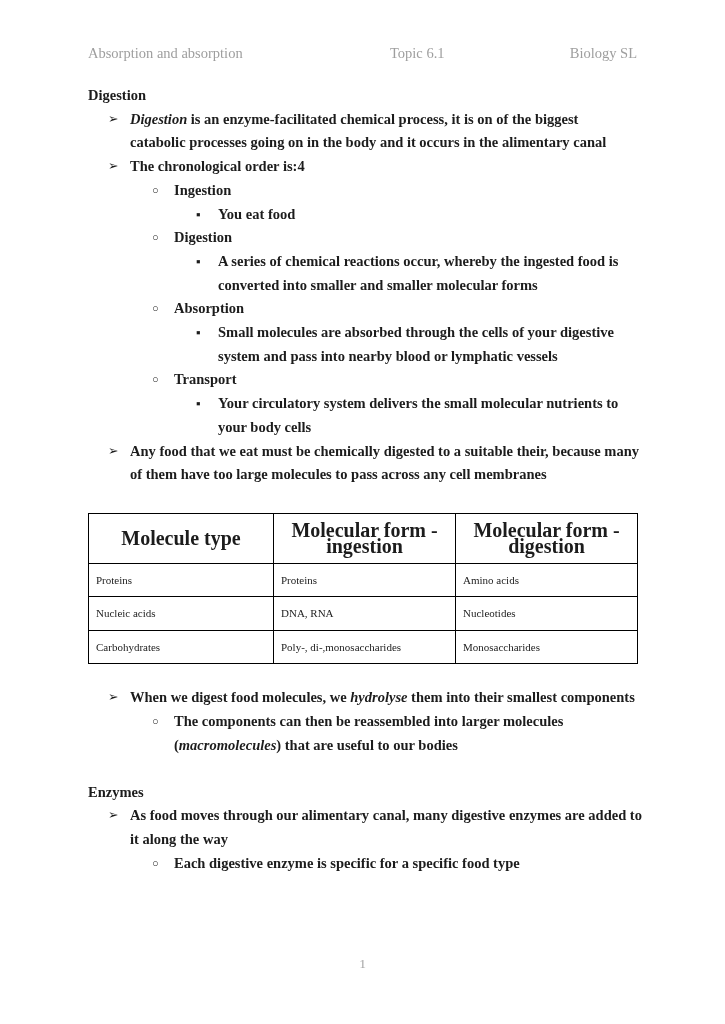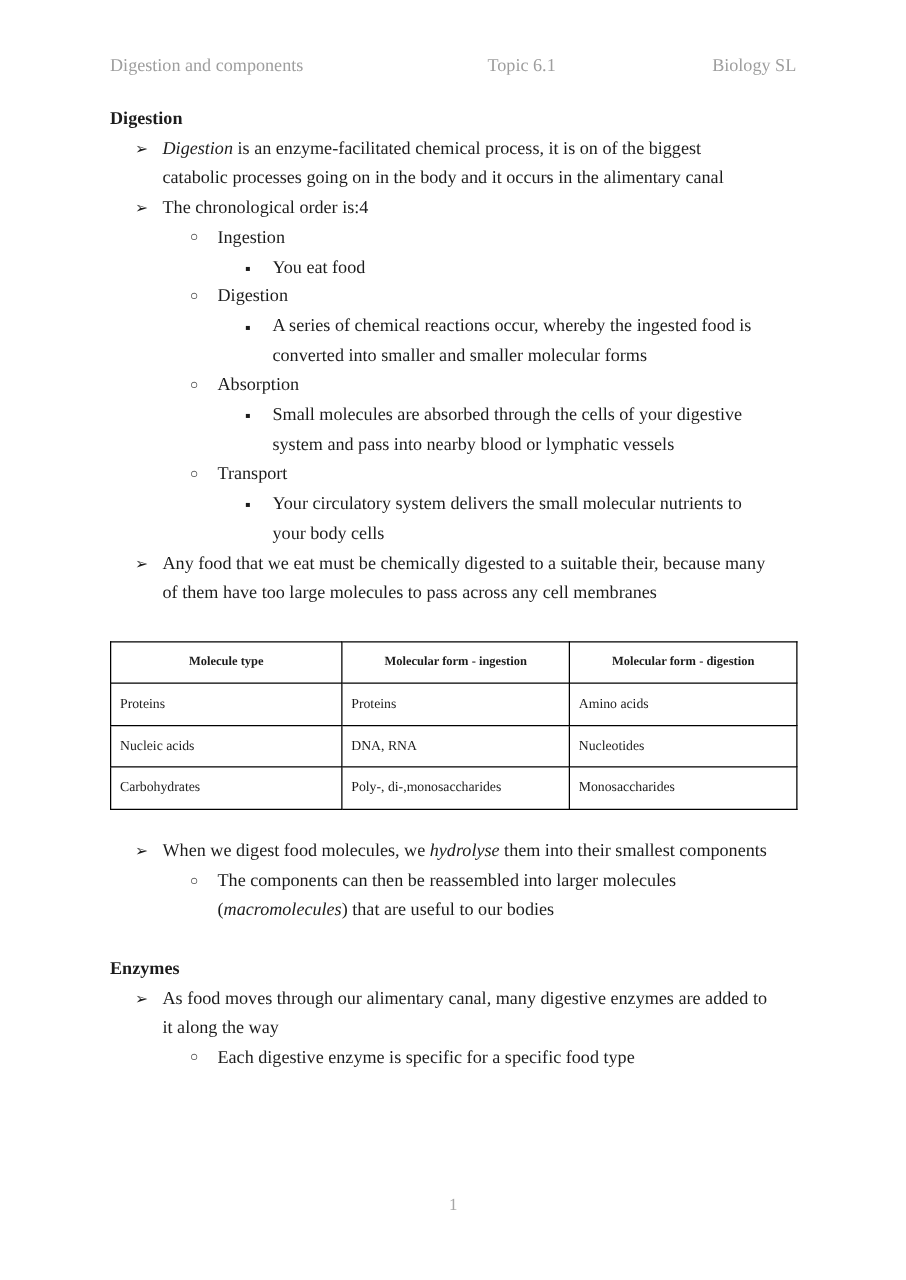--- a/index.html
+++ b/index.html
@@ -30,37 +30,37 @@
   }
   .list { margin: 0 16px 0 88px; }
   .li { display: flex; line-height: 23.7px; }
   .li .marker { flex: 0 0 22px; color: #1c1c1c; }
   .li.lvl1 { padding-left: 20px; }
   .li.lvl2 { padding-left: 64px; }
   .li.lvl3 { padding-left: 108px; }
   .marker.m1 { font-size: 12.5px; }
   .marker.m2 { font-size: 11px; }
   .marker.m3 { font-size: 13px; }
-  .li .txt { flex: 1; white-space: pre-wrap; }
+  .li .txt { flex: 1; white-space: pre-wrap; font-weight: bold; }
   .li .txt i { font-style: italic; }
   table.molecule-table {
     margin: 26px 88px 0 88px;
     width: 549px;
     table-layout: fixed;
     border-collapse: collapse;
   }
   table.molecule-table th, table.molecule-table td {
     border: 1.5px solid #000000;
     line-height: 16.5px;
   }
   table.molecule-table th {
     font-weight: 700;
     text-align: center;
     padding: 8px 2px;
-    font-size: 10px;
+    font-size: 20px;
   }
   table.molecule-table td {
     text-align: left;
     padding: 8px 2px 8px 7px;
     font-size: 11px;
     white-space: nowrap;
     overflow: hidden;
   }
   .list.after-table { margin-top: 22px; }
   .page-footer {
@@ -71,21 +71,21 @@
     color: #a6a6a6;
     font-size: 13.5px;
   }
 </style>
 </head>
 <body>
 
 <div class="page">
 
   <div class="page-header">
-    <span class="hdr-left">Digestion and components</span>
+    <span class="hdr-left">Absorption and absorption</span>
     <span class="hdr-center">Topic 6.1</span>
     <span class="hdr-right">Biology SL</span>
   </div>
 
   <div class="doc-heading">Digestion</div>
 
   <div class="list" id="list-digestion">
       <div class="li lvl1">
         <span class="marker m1">➢</span>
         <span class="txt"><i>Digestion</i><span> is an enzyme-facilitated chemical process, it is on of the biggest

